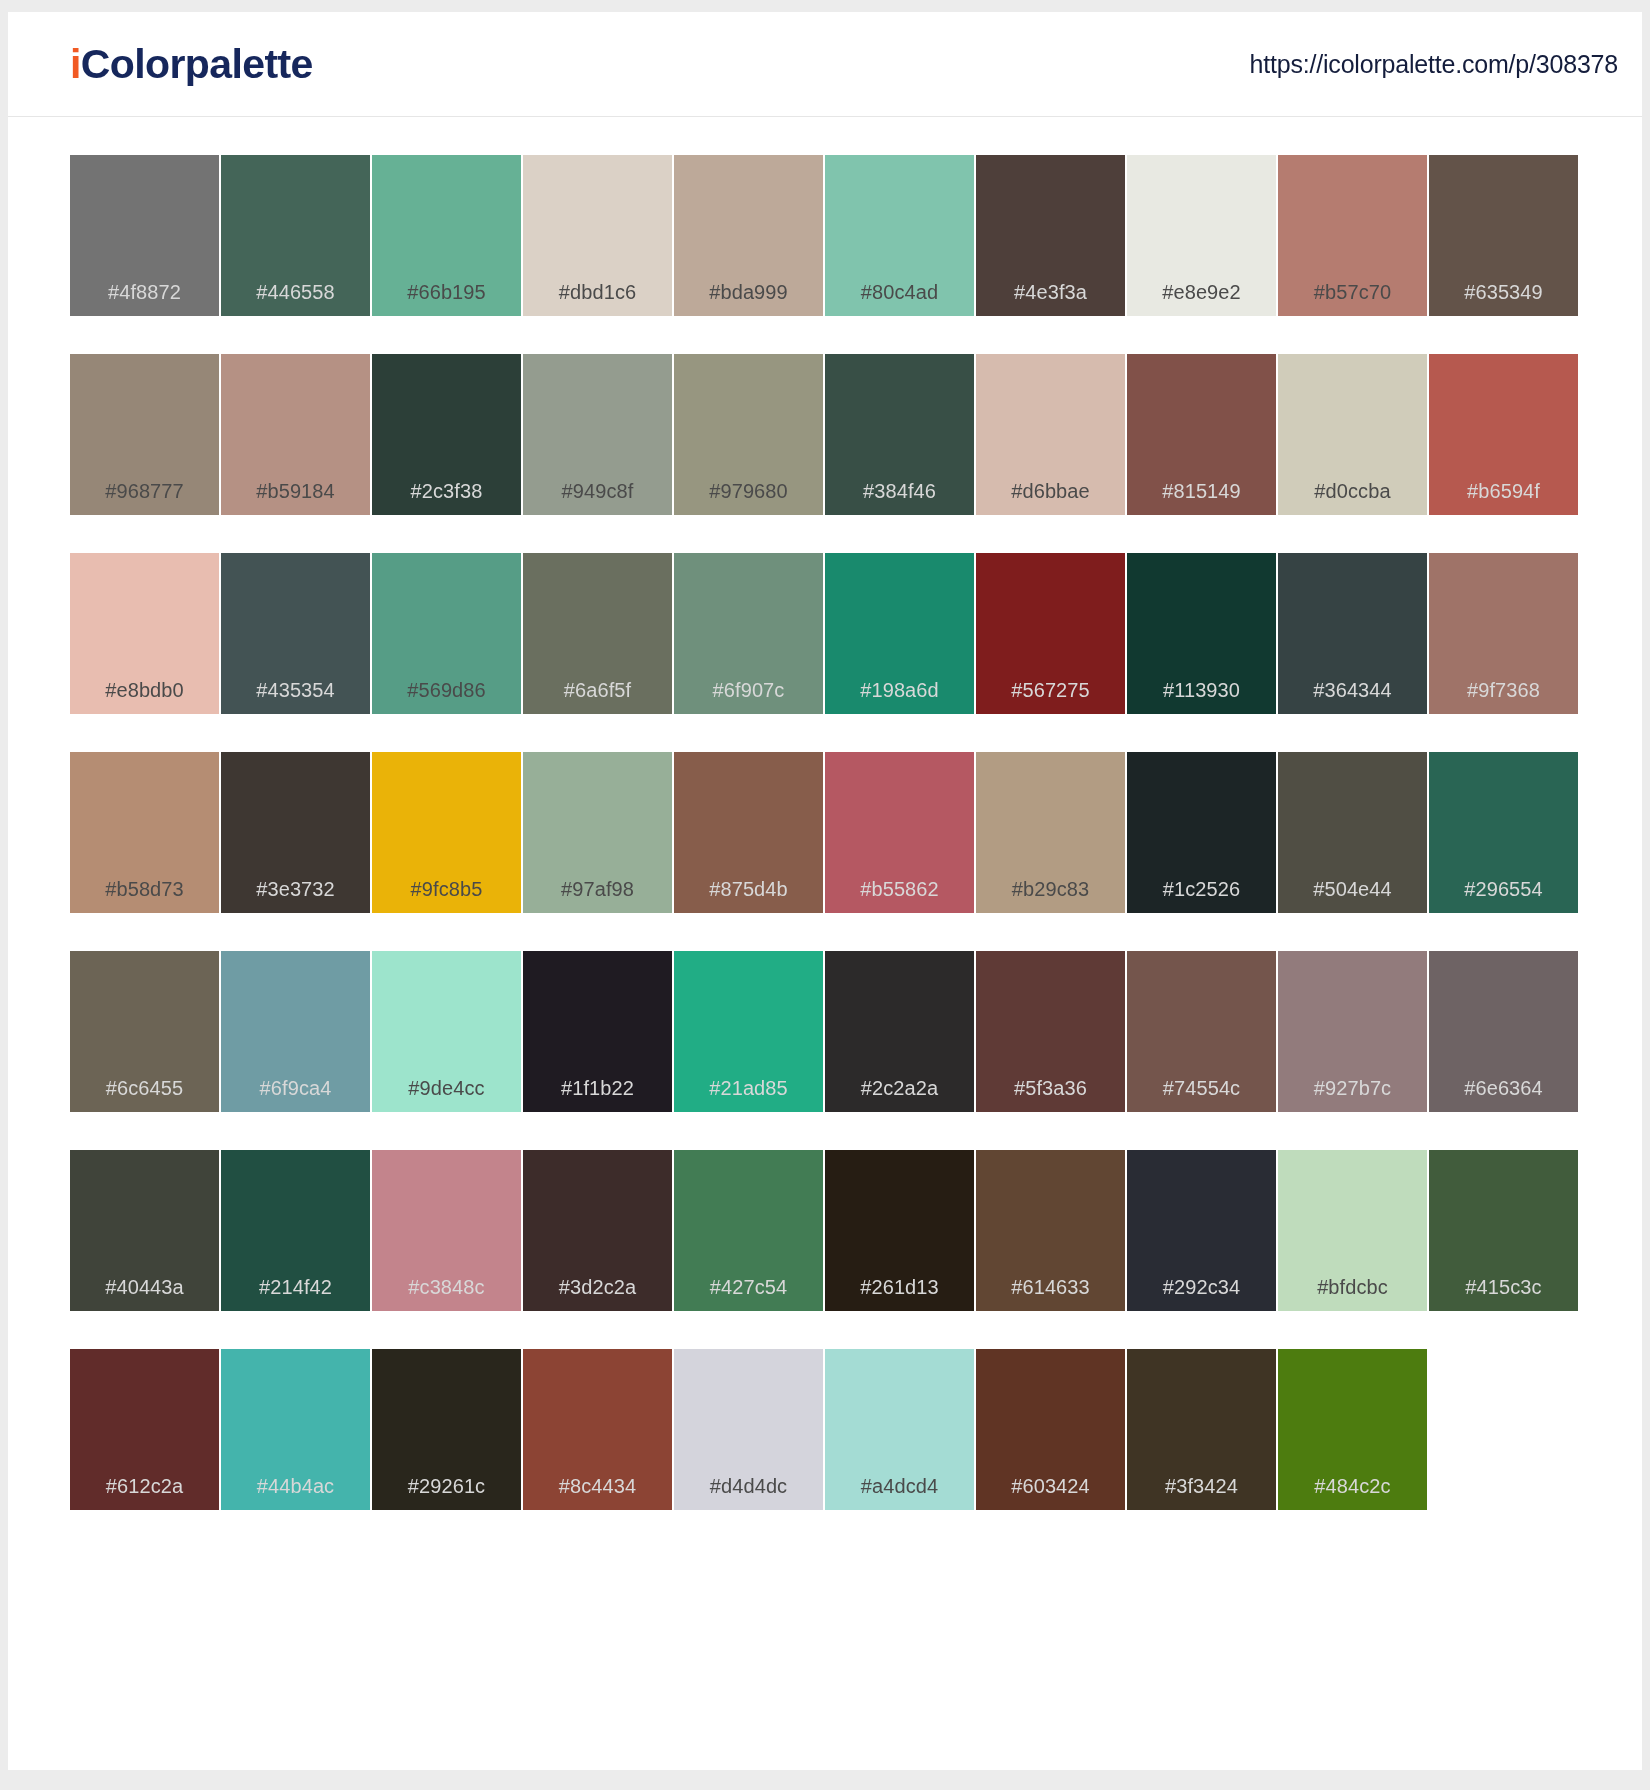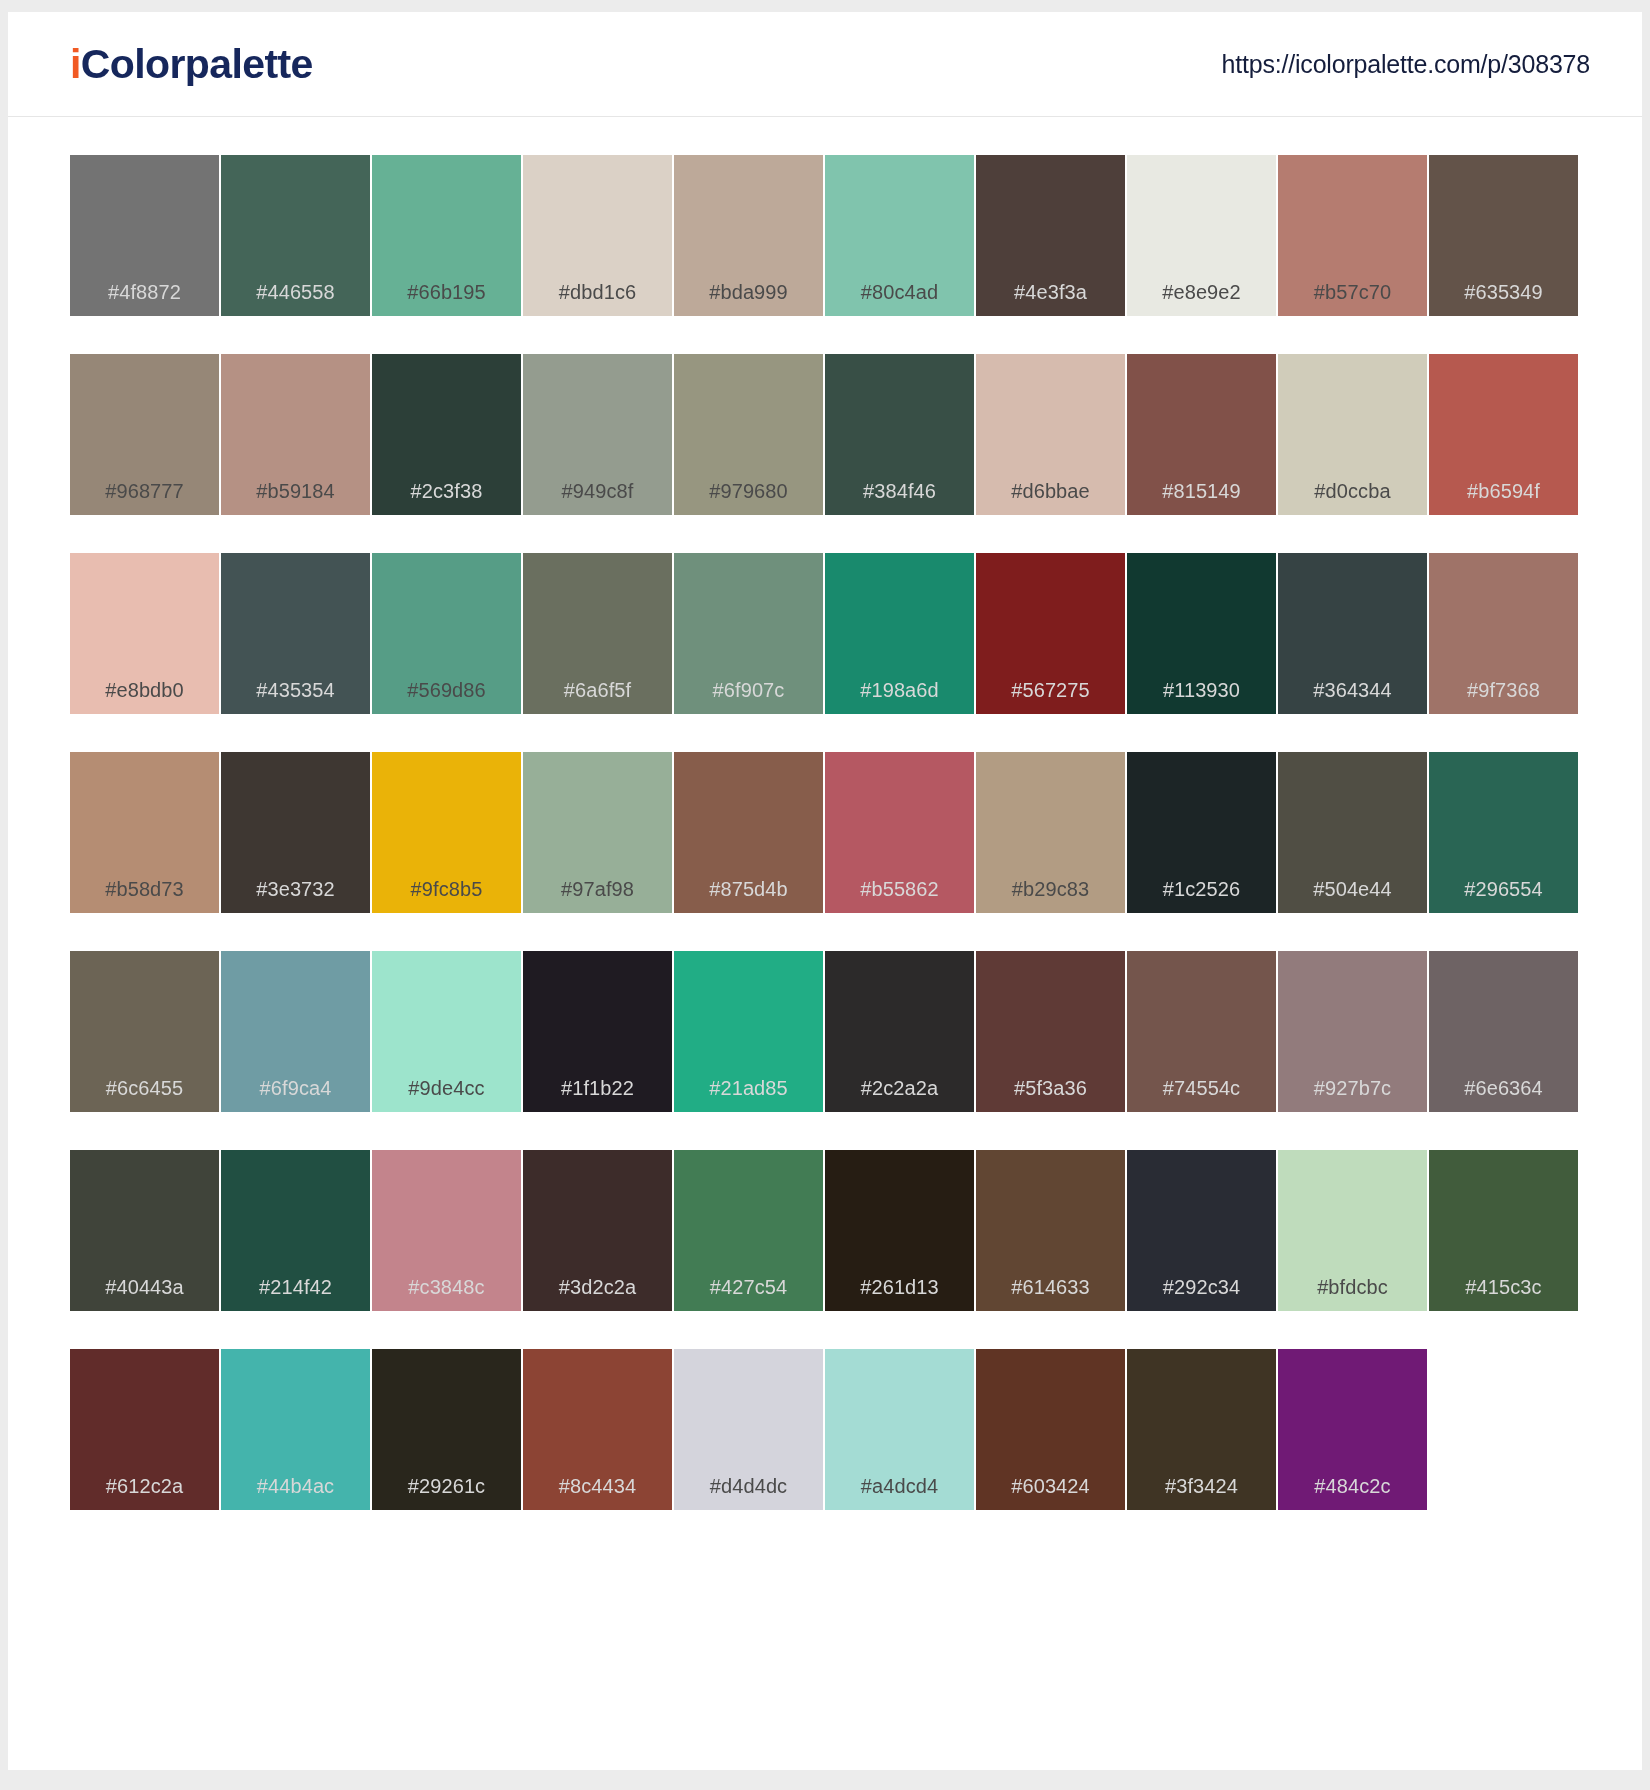--- a/index.html
+++ b/index.html
@@ -24,21 +24,21 @@
     height: 1758px;
     background: #ffffff;
   }
   
   .header {
     position: relative;
     height: 105px;
     border-bottom: 1px solid #e6e6e6;
     display: flex;
     align-items: center;
-    padding: 0 52px 0 62px;
+    padding: 0 24px 0 62px;
   }
   .logo {
     font-size: 41px;
     font-weight: bold;
     letter-spacing: -0.6px;
     line-height: 1;
     white-space: nowrap;
     user-select: none;
   }
   .logo .logo-i { color: #f15a24; }
@@ -430,21 +430,21 @@
             <div class="chip" style="background: rgb(96, 52, 36);">
               <div class="hex" style="color: rgb(216, 216, 216);">#603424</div>
             </div>
           </div>
           <div class="cell">
             <div class="chip" style="background: rgb(63, 52, 36);">
               <div class="hex" style="color: rgb(216, 216, 216);">#3f3424</div>
             </div>
           </div>
           <div class="cell">
-            <div class="chip" style="background: #701a75;">
+            <div class="chip" style="background: #4d7c0f;">
               <div class="hex" style="color: rgb(216, 216, 216);">#484c2c</div>
             </div>
           </div>
         </div>
     </div>
 
   </div>
 </div>
 
 </body></html>

